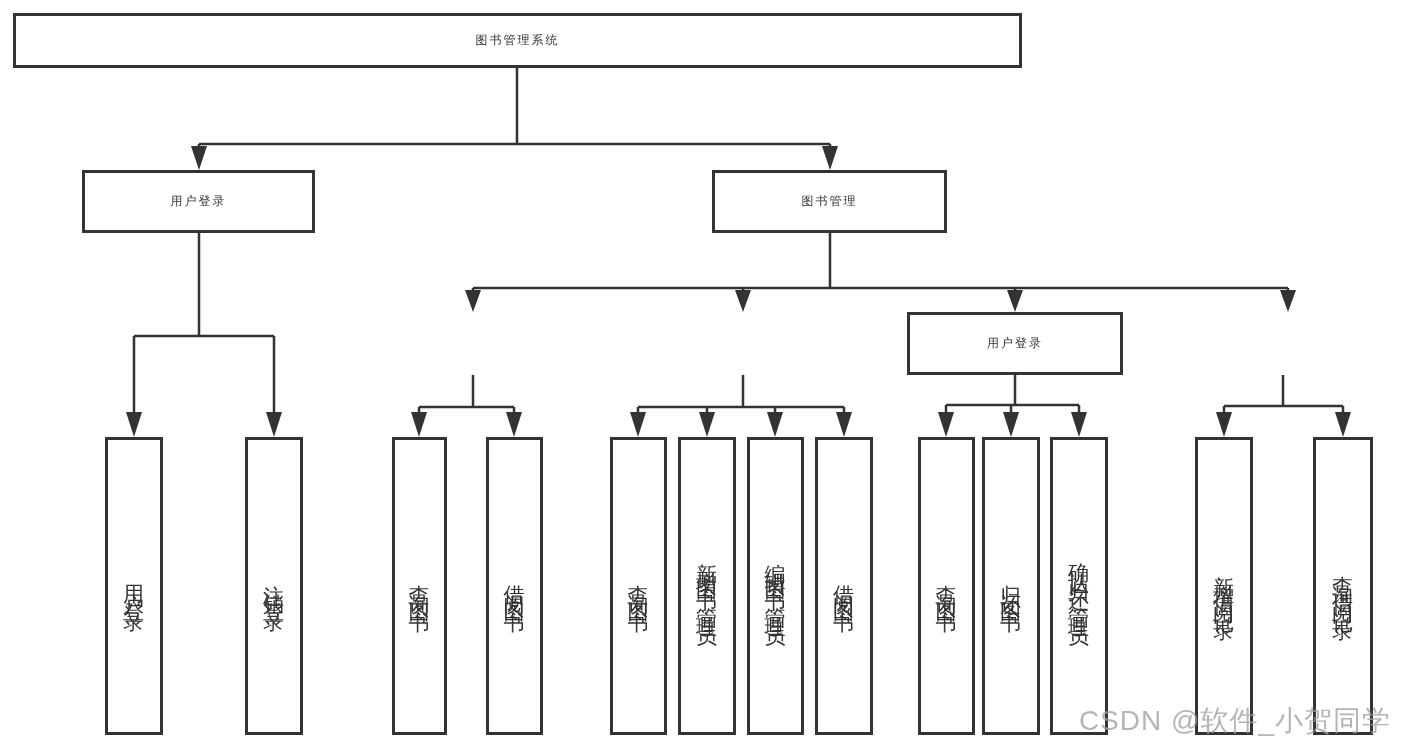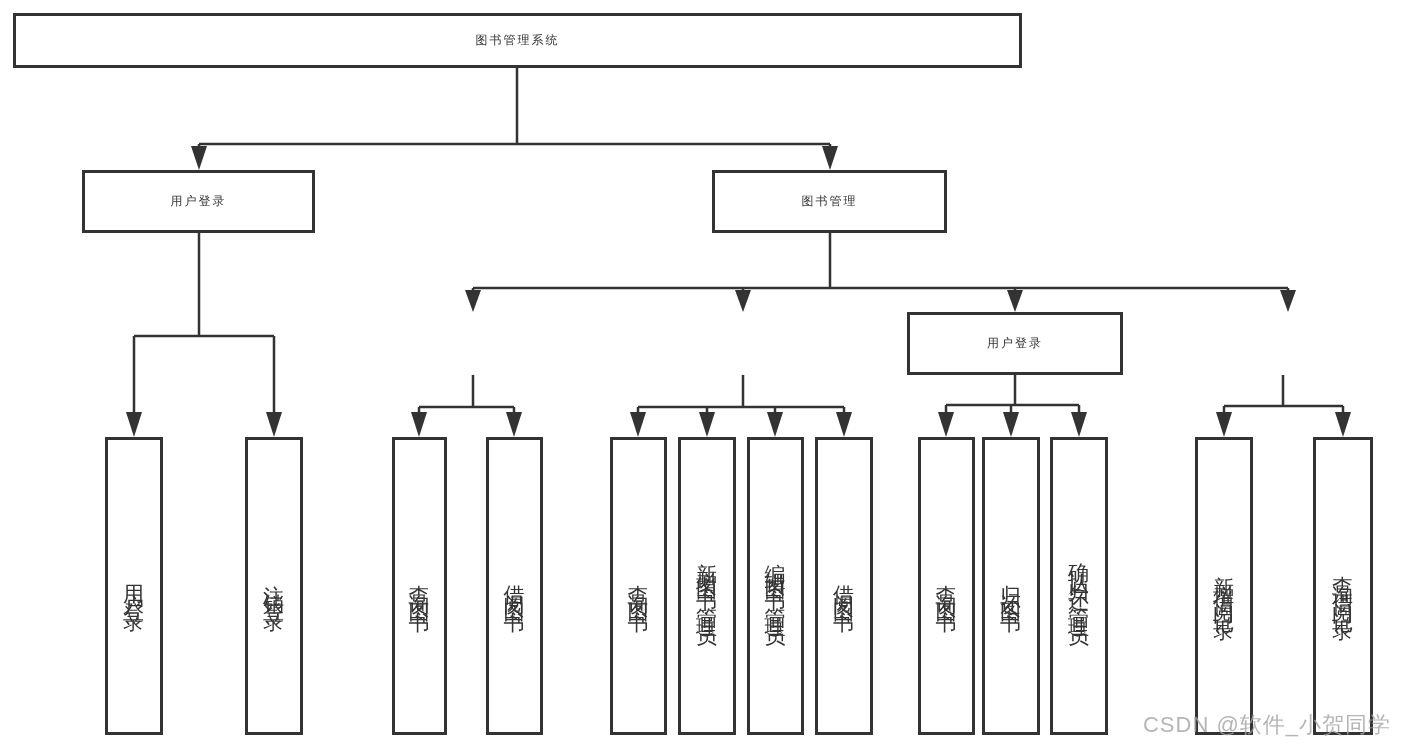--- a/index.html
+++ b/index.html
@@ -35,21 +35,21 @@
     font-size:21px;
     letter-spacing:9px;
     line-height:1;
     color:#333333;
   }
   #watermark{
     position:absolute;
     right:14px;
     bottom:7px;
     z-index:5;
-    font-size:22px;
+    font-size:28px;
     color:rgba(162,162,162,0.8);
     white-space:nowrap;
     letter-spacing:1px;
   }
 </style>
 </head>
 <body>
 
 <div id="stage">
 

